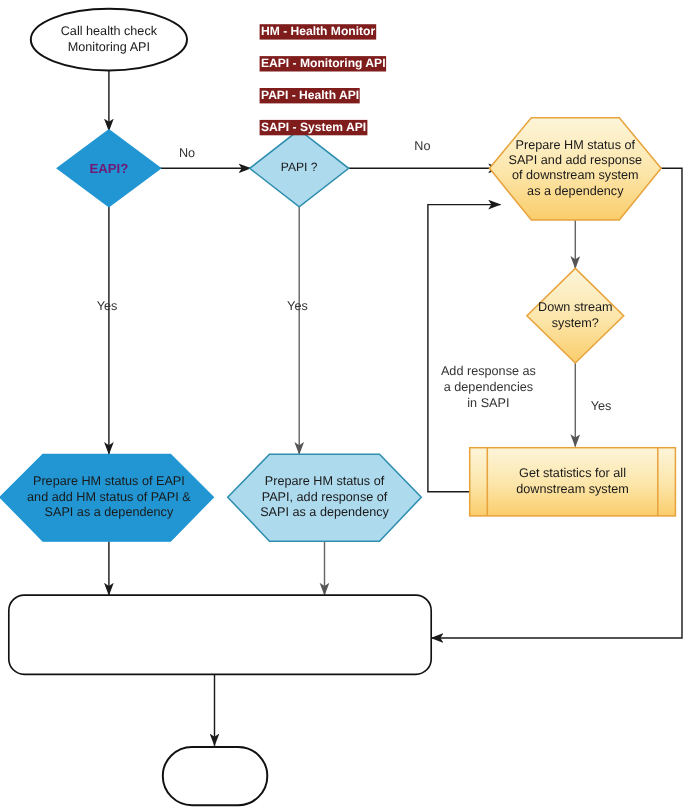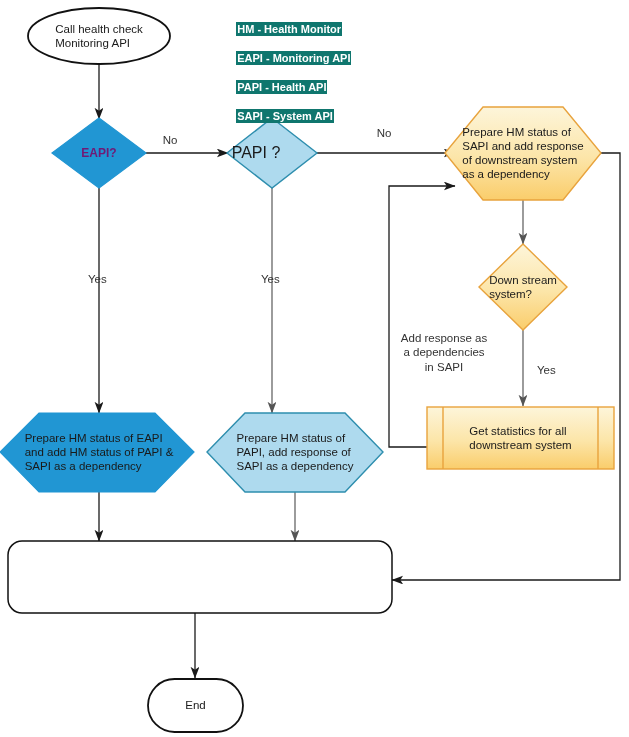--- a/index.html
+++ b/index.html
@@ -7,33 +7,33 @@
     width:629px;height:737px;position:relative;overflow:hidden;
     font-family:"Liberation Sans","DejaVu Sans",sans-serif;
     color:#1a1a1a;
   }
   #canvas{position:absolute;inset:0;width:629px;height:737px;}
   .svg-layer{position:absolute;left:0;top:0;width:629px;height:737px;}
 
   
   .node-label{
     position:absolute;display:flex;align-items:center;justify-content:center;
-    text-align:left;line-height:1.22;pointer-events:none;
+    text-align:center;line-height:1.22;pointer-events:none;
     font-size:11.5px;color:#1a1a1a;
   }
   .edge-label{
     position:absolute;font-size:11.5px;color:#333;line-height:1.25;
     text-align:center;white-space:pre-line;
   }
   .legend{
     position:absolute;left:224px;top:7px;
     font-size:11px;font-weight:bold;line-height:1.32;
     color:#ffffff;white-space:pre;
   }
-  .legend span{background:#0f766e;display:inline-block;padding:0 1px;}
+  .legend span{background:#7f1d1d;display:inline-block;padding:0 1px;}
   .white-text{color:#701a75;font-weight:bold;}
 </style>
 </head>
 <body>
 
 <div id="canvas">
 
   <svg class="svg-layer" viewBox="0 0 629 737">
     <defs>
       <linearGradient id="amberGrad" x1="0" y1="0" x2="0" y2="1">
@@ -108,34 +108,33 @@
     <span>HM - Health Monitor</span><br>
     <span>EAPI - Monitoring API</span><br>
     <span>PAPI - Health API</span><br>
     <span>SAPI - System API</span>
   </div>
 
   <div class="node-label" style="left:33px;top:14px;width:132px;height:44px;">Call health check<br>Monitoring API</div>
 
   <div class="node-label white-text" style="left:60px;top:142px;width:78px;height:22px;font-size:12px;">EAPI?</div>
 
-  <div class="node-label" style="left:220px;top:142px;width:72px;height:22px;font-size:16px;">PAPI ?</div>
+  <div class="node-label" style="left:236px;top:142px;width:72px;height:22px;font-size:11px;">PAPI ?</div>
 
   <div class="node-label" style="left:451px;top:122px;width:144px;height:62px;">Prepare HM status of<br>SAPI and add response<br>of downstream system<br>as a dependency</div>
 
   <div class="node-label" style="left:449px;top:421px;width:143px;height:34px;">Get statistics for all<br>downstream system</div>
 
   <div class="node-label" style="left:480px;top:267px;width:86px;height:40px;">Down stream<br>system?</div>
 
   <div class="node-label" style="left:4px;top:428px;width:190px;height:48px;">Prepare HM status of EAPI<br>and add HM status of PAPI &amp;<br>SAPI as a dependency</div>
 
   <div class="node-label" style="left:213px;top:428px;width:164px;height:48px;">Prepare HM status of<br>PAPI, add response of<br>SAPI as a dependency</div>
 
 
-  <div class="node-label" style="left:153px;top:694px;width:85px;height:22px;">End</div>
 
   <div class="edge-label" style="left:156px;top:133px;width:28px;">No</div>
 
   <div class="edge-label" style="left:88px;top:272px;width:30px;text-align:left;">Yes</div>
 
   <div class="edge-label" style="left:370px;top:126px;width:28px;">No</div>
 
   <div class="edge-label" style="left:261px;top:272px;width:30px;text-align:left;">Yes</div>
 
   <div class="edge-label" style="left:537px;top:363px;width:30px;text-align:left;">Yes</div>

